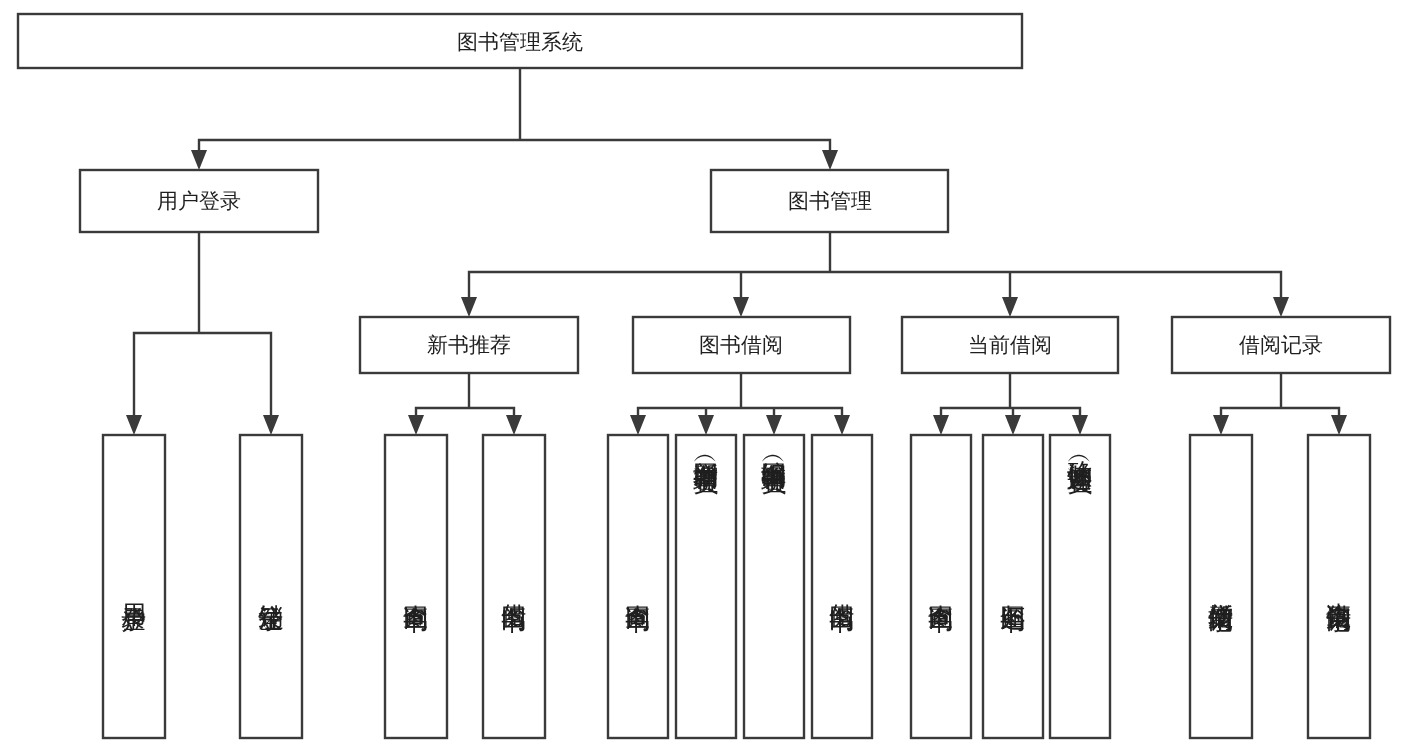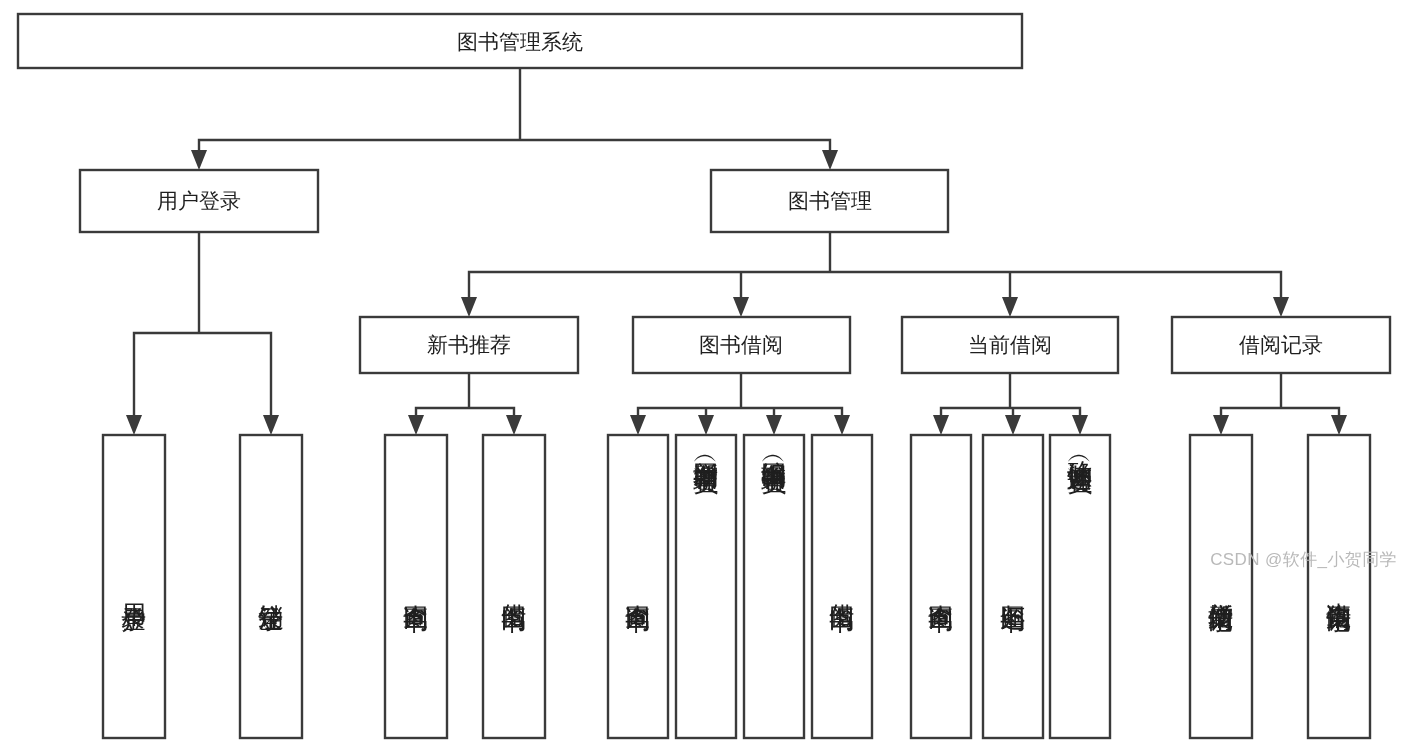--- a/index.html
+++ b/index.html
@@ -218,14 +218,13 @@
   <div class="leaf-label-wrap" style="left:1050px; top:435px; width:60px; height:303px; align-items:flex-start;">
     <span class="leaf-label" style="margin-top:6px;">确认归还（管理员）</span>
   </div>
   <div class="leaf-label-wrap" style="left:1190px; top:435px; width:62px; height:303px;">
     <span class="leaf-label">新增借阅记录</span>
   </div>
   <div class="leaf-label-wrap" style="left:1308px; top:435px; width:62px; height:303px;">
     <span class="leaf-label">查询借阅记录</span>
   </div>
 
-  <div class="watermark">CSDN @软件_小贺同学</div>
 </div>
 
 </body></html>

